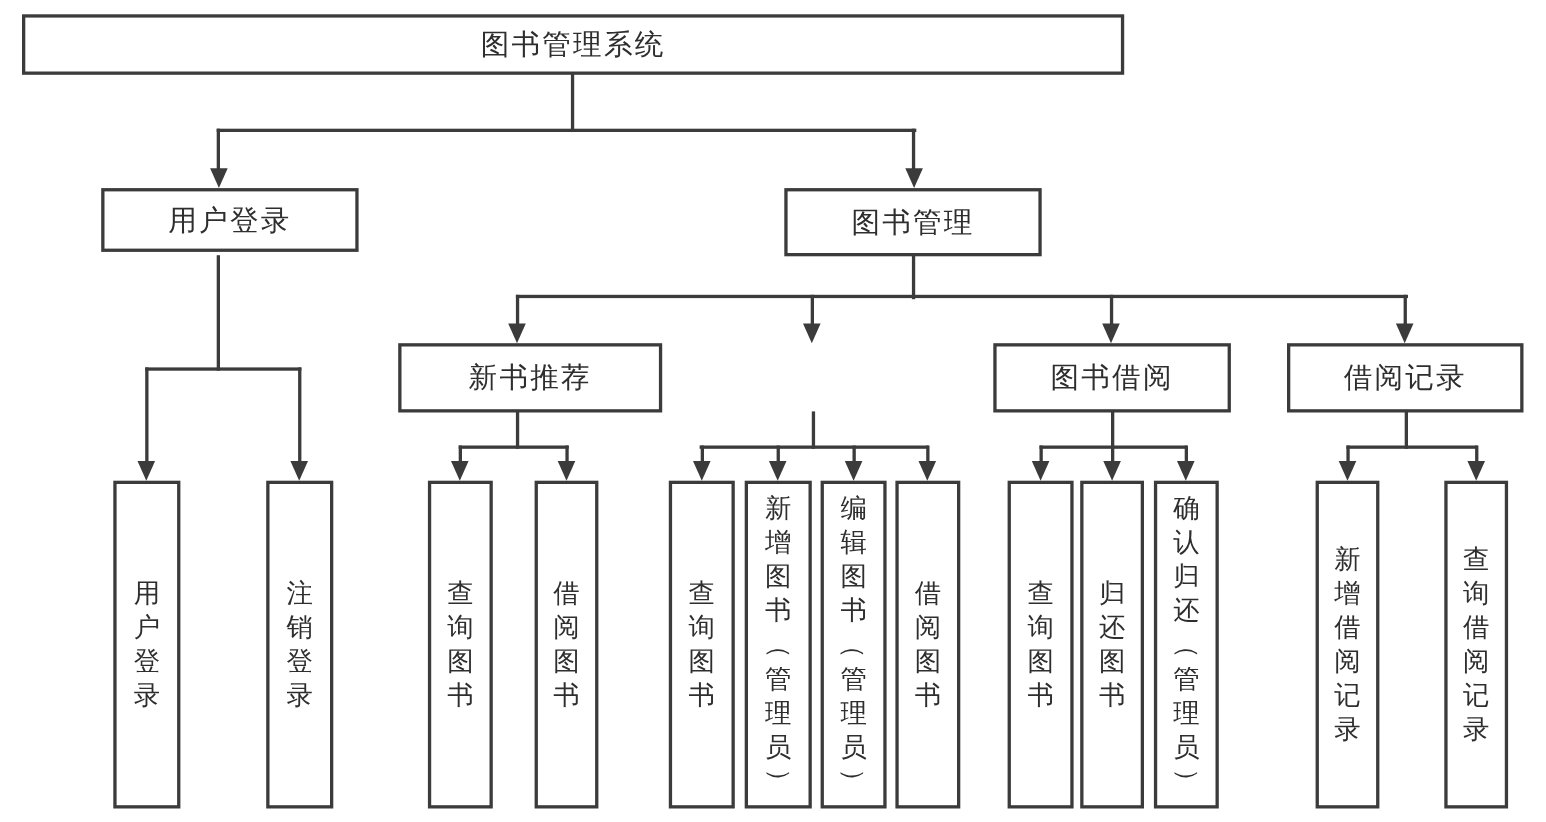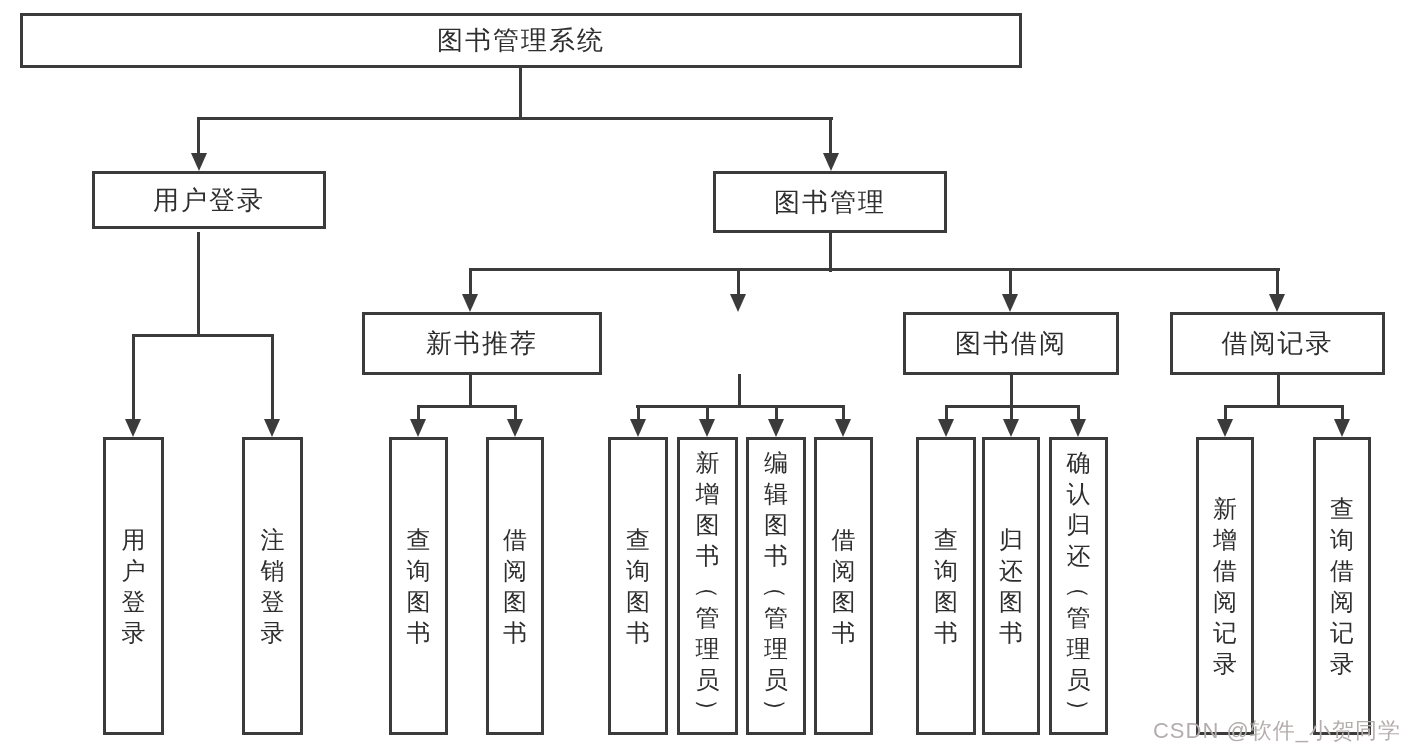--- a/index.html
+++ b/index.html
@@ -202,15 +202,14 @@
   <div class="lv" style="left:1077px; top:405px; height:17px;"></div>
   <div class="ar" style="left:1070px; top:419px;"></div>
 
   <div class="lv" style="left:1277px; top:374px; height:34px;"></div>
   <div class="lh" style="left:1224px; top:405px; width:119px;"></div>
   <div class="lv" style="left:1224px; top:405px; height:17px;"></div>
   <div class="ar" style="left:1217px; top:419px;"></div>
   <div class="lv" style="left:1341px; top:405px; height:17px;"></div>
   <div class="ar" style="left:1334px; top:419px;"></div>
 
-  <div class="watermark">CSDN @软件_小贺同学</div>
 
 </div>
 
 </body></html>

